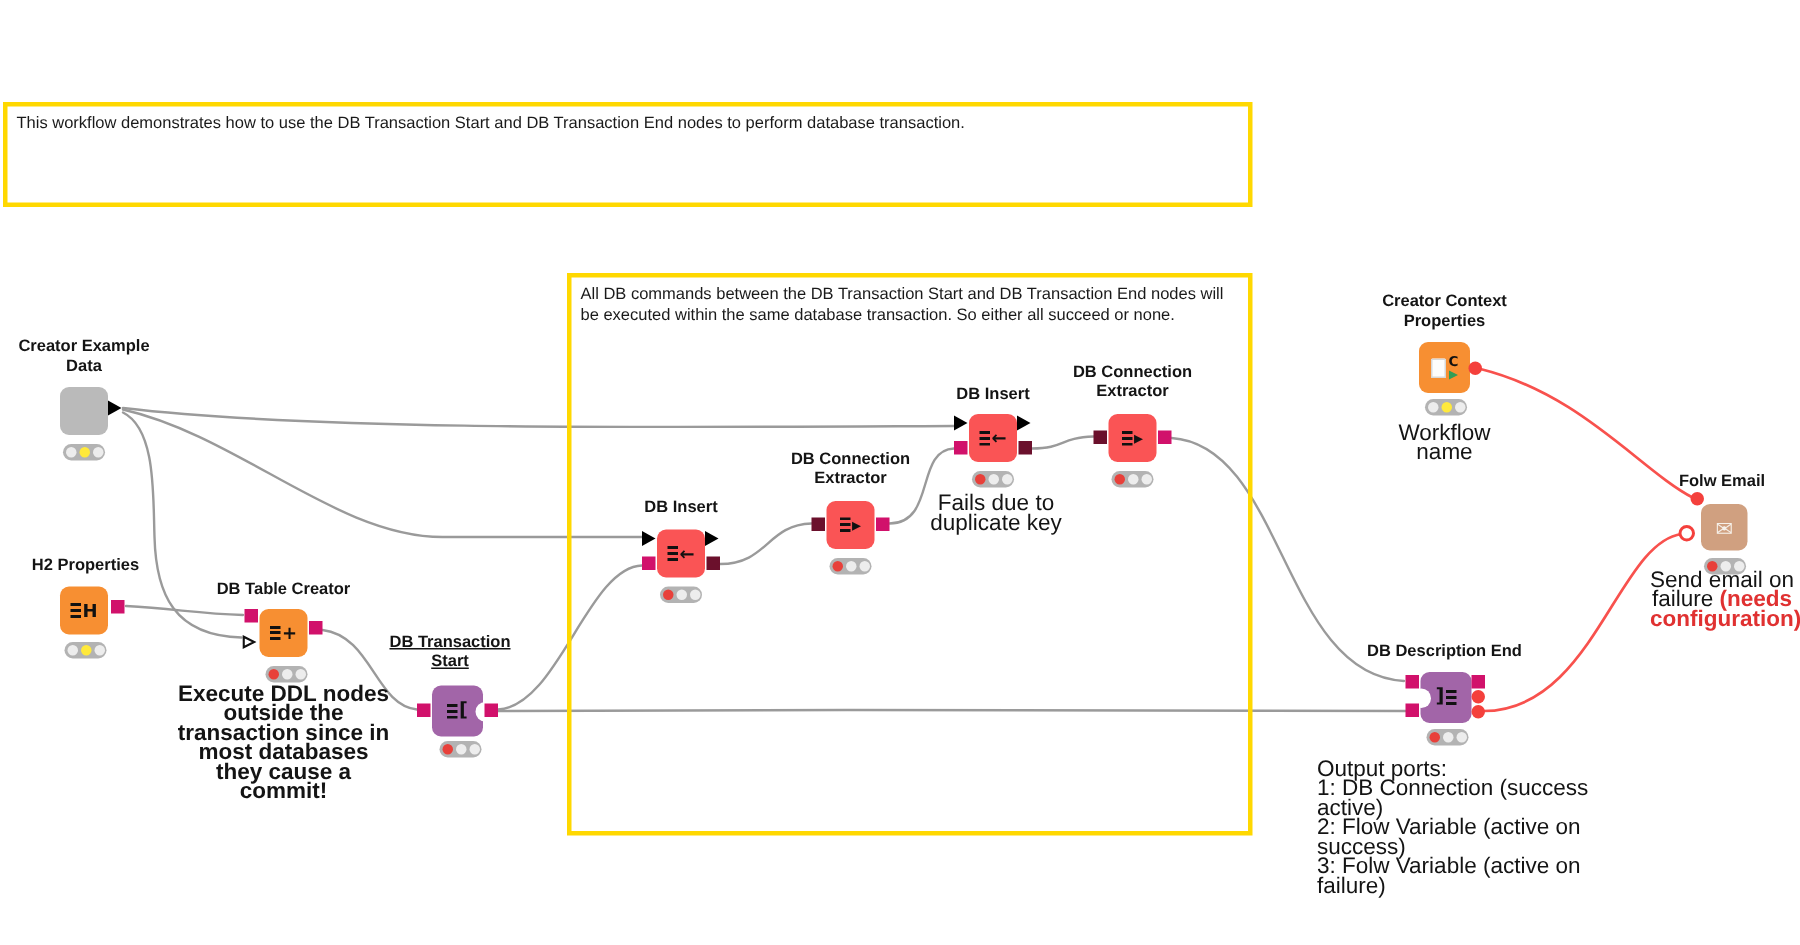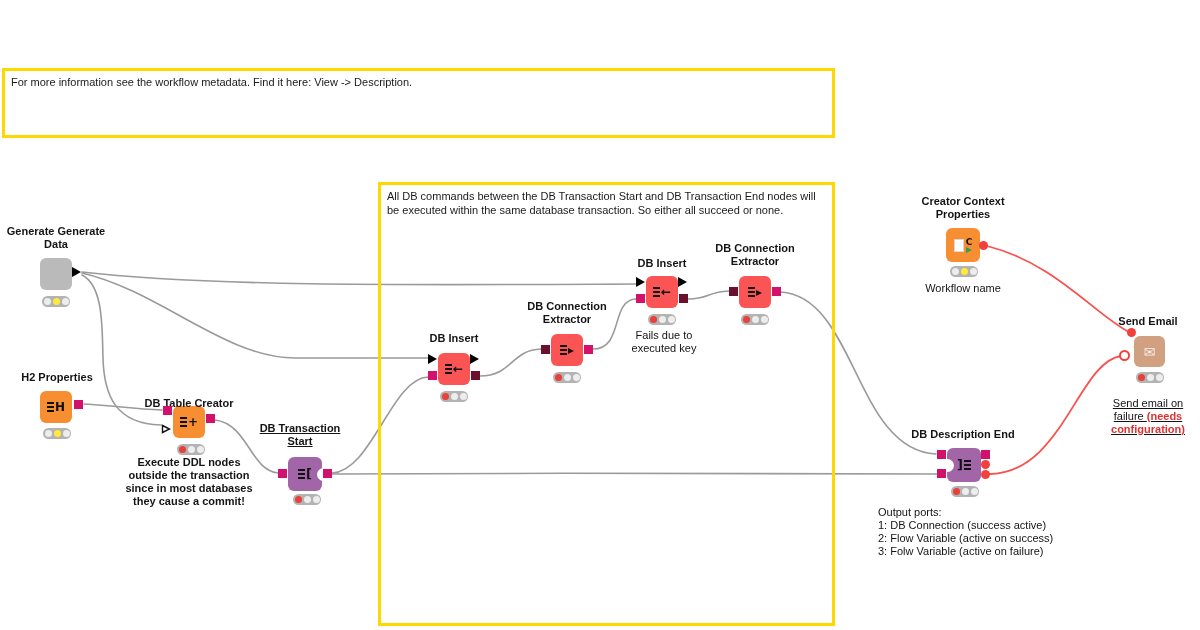--- a/index.html
+++ b/index.html
@@ -5,21 +5,21 @@
   html,body{margin:0;padding:0;background:#fff;}
   body{font-family:"Liberation Sans", sans-serif; color:#111;}
   .canvas{position:relative;width:1200px;height:630px;background:#fff;overflow:hidden;}
   svg.wires{position:absolute;left:0;top:0;z-index:1;}
   .annotation{position:absolute;z-index:2;border:3px solid #ffd800;background:transparent;
               font-size:11px;line-height:14px;color:#1a1a1a;padding:4px 6px;box-sizing:border-box;}
   .annotation p{margin:0;}
   .annotation p + p{margin-top:15px;}
   .nlabel{position:absolute;z-index:4;font-size:11px;line-height:13px;font-weight:bold;
           text-align:center;color:#141414;}
-  .ncap{position:absolute;z-index:4;font-size:11px;line-height:13px;text-align:center;color:#141414;}
+  .ncap{position:absolute;z-index:4;font-size:15px;line-height:13px;text-align:center;color:#141414;}
   .ncap.bold{font-weight:bold;}
   .red-text{color:#e03131;font-weight:bold;}
   .node{position:absolute;z-index:3;border-radius:6px;display:flex;align-items:center;justify-content:center;}
   .node.orange{background:#f78f32;}
   .node.red{background:#fa5455;}
   .node.purple{background:#a265a8;}
   .node.gray{background:#bababa;}
   .node.tan{background:#d0a080;}
   .notch{position:absolute;z-index:3;width:13px;height:13px;border-radius:50%;background:#fff;}
   .nicon{display:flex;align-items:center;gap:1px;font-family:"DejaVu Sans", sans-serif;}
@@ -66,28 +66,28 @@
       <path d="M688,299 C710,299 706,292 729,291"></path>
       <path d="M781,292 C856,297 855,450 936,454"></path>
     </g>
     <g fill="none" stroke="#f8514d" stroke-width="1.8" stroke-linecap="round">
       <path d="M987,246 C1055,263 1094,314 1129,332"></path>
       <path d="M988,474 C1062,475 1078,362 1121,356"></path>
     </g>
   </svg>
 
   <div class="annotation" style="left:2px;top:68px;width:833px;height:70px;">
-    <p>For more information see the workflow metadata. Find it here: View -&gt; Description.</p>
-  </div>
-
-  <div class="annotation" style="left:378px;top:182px;width:457px;height:444px;">
+    <p>This workflow demonstrates how to use the DB Transaction Start and DB Transaction End nodes to perform database transaction.</p>
+  </div>
+
+  <div class="annotation" style="left:378px;top:182px;width:457px;height:375px;">
     <p>All DB commands between the DB Transaction Start and DB Transaction End nodes will be executed within the same database transaction. So either all succeed or none.</p>
   </div>
 
-  <div class="nlabel" style="left:6px;top:225px;width:100px;">Generate Generate Data</div>
+  <div class="nlabel" style="left:6px;top:225px;width:100px;">Creator Example Data</div>
   <div class="node gray" style="left:40px;top:258px;width:32px;height:32px;"></div>
   <span class="ptri" style="left:72px;top:267px;"></span>
   <div class="tl" style="left:42px;top:296px;">
     <i></i>
       <i class="on-yellow"></i>
       <i></i>
   </div>
 
   <div class="nlabel" style="left:7px;top:371px;width:100px;">H2 Properties</div>
   <div class="node orange" style="left:40px;top:391px;width:32px;height:32px;">
@@ -96,21 +96,21 @@
       <span class="g">H</span>
     </span>
   </div>
   <span class="port-sq magenta" style="left:74px;top:400px;"></span>
   <div class="tl" style="left:43px;top:428px;">
     <i></i>
       <i class="on-yellow"></i>
       <i></i>
   </div>
 
-  <div class="nlabel" style="left:134px;top:397px;width:110px;">DB Table Creator</div>
+  <div class="nlabel" style="left:134px;top:387px;width:110px;">DB Table Creator</div>
   <div class="node orange" style="left:173px;top:406px;width:32px;height:32px;">
     <span class="nicon">
       <span class="bars"></span>
       <span class="g">+</span>
     </span>
   </div>
   <span class="port-sq magenta" style="left:163px;top:406px;"></span>
   <span class="htri" style="left:161px;top:420px;">
     <svg width="10" height="10">
         <path d="M1.5,1.5 L8.5,5 L1.5,8.5 Z" fill="#fff" stroke="#111" stroke-width="1.4"></path>
@@ -181,21 +181,21 @@
   </div>
   <span class="ptri" style="left:636px;top:277px;"></span>
   <span class="port-sq magenta" style="left:636px;top:294px;"></span>
   <span class="ptri" style="left:678px;top:277px;"></span>
   <span class="port-sq maroon" style="left:679px;top:294px;"></span>
   <div class="tl" style="left:648px;top:314px;">
     <i class="on-red"></i>
       <i></i>
       <i></i>
   </div>
-  <div class="ncap" style="left:614px;top:329px;width:100px;">Fails due to executed key</div>
+  <div class="ncap" style="left:614px;top:329px;width:100px;">Fails due to duplicate key</div>
 
   <div class="nlabel" style="left:701px;top:242px;width:108px;">DB Connection Extractor</div>
   <div class="node red" style="left:739px;top:276px;width:32px;height:32px;">
     <span class="nicon">
       <span class="bars"></span>
       <span class="g">▸</span>
     </span>
   </div>
   <span class="port-sq maroon" style="left:729px;top:287px;"></span>
   <span class="port-sq magenta" style="left:772px;top:287px;"></span>
@@ -241,28 +241,28 @@
       <i></i>
       <i></i>
   </div>
   <div class="ncap" style="left:878px;top:506px;width:200px;text-align:left;">
     <div>Output ports:</div>
     <div>1: DB Connection (success active)</div>
     <div>2: Flow Variable (active on success)</div>
     <div>3: Folw Variable (active on failure)</div>
   </div>
 
-  <div class="nlabel" style="left:1108px;top:315px;width:80px;">Send Email</div>
+  <div class="nlabel" style="left:1108px;top:315px;width:80px;">Folw Email</div>
   <div class="node tan" style="left:1134px;top:336px;width:31px;height:31px;">
     <span class="mailglyph">✉</span>
   </div>
   <span class="port-circ" style="left:1127px;top:328px;"></span>
   <span class="port-circ hollow" style="left:1119px;top:350px;"></span>
   <div class="tl" style="left:1136px;top:372px;">
     <i class="on-red"></i>
       <i></i>
       <i></i>
   </div>
-  <div class="ncap" style="left:1100px;top:397px;width:96px;text-decoration:underline;">
+  <div class="ncap" style="left:1100px;top:380px;width:96px;">
     <span>Send email on failure </span><span class="red-text">(needs configuration)</span>
   </div>
 
 </div>
 
 </body></html>

